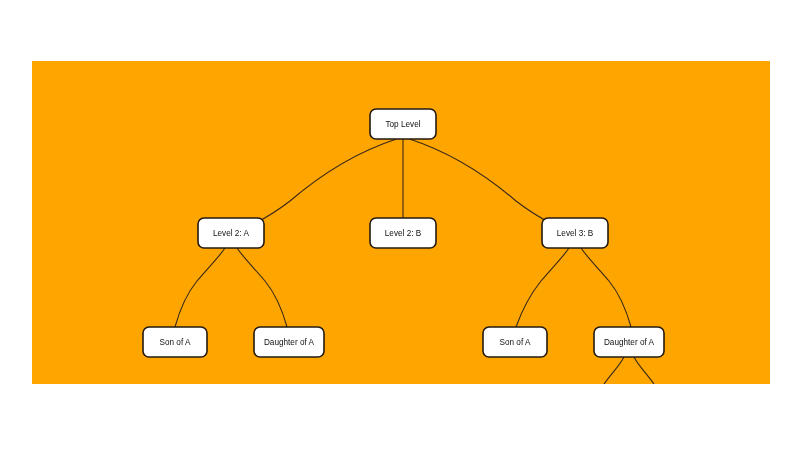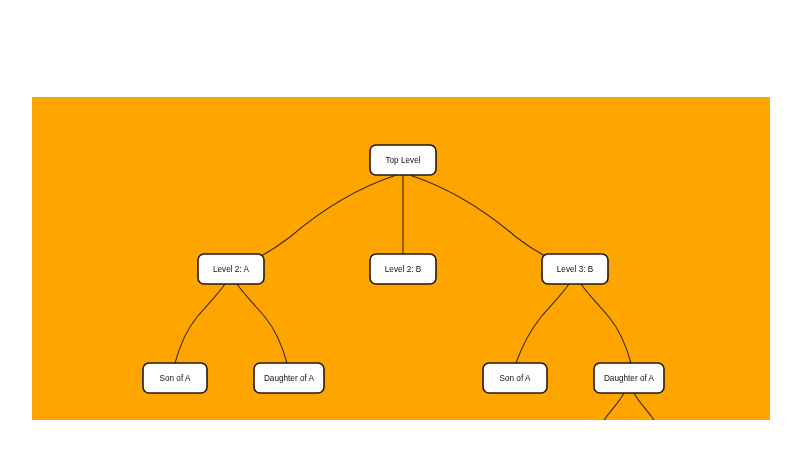--- a/index.html
+++ b/index.html
@@ -20,21 +20,20 @@
     background: #ffffff;
   }
   #graph-panel {
     position: absolute;
     left: 32px;
     top: 61px;
     width: 738px;
     height: 323px;
     background: #ffa500;
     overflow: hidden;
-    margin-top: 36px;
   }
   #graph-svg {
     position: absolute;
     left: 0;
     top: 0;
   }
   .edge-path {
     fill: none;
     stroke: #38281a;
     stroke-width: 1.1;

